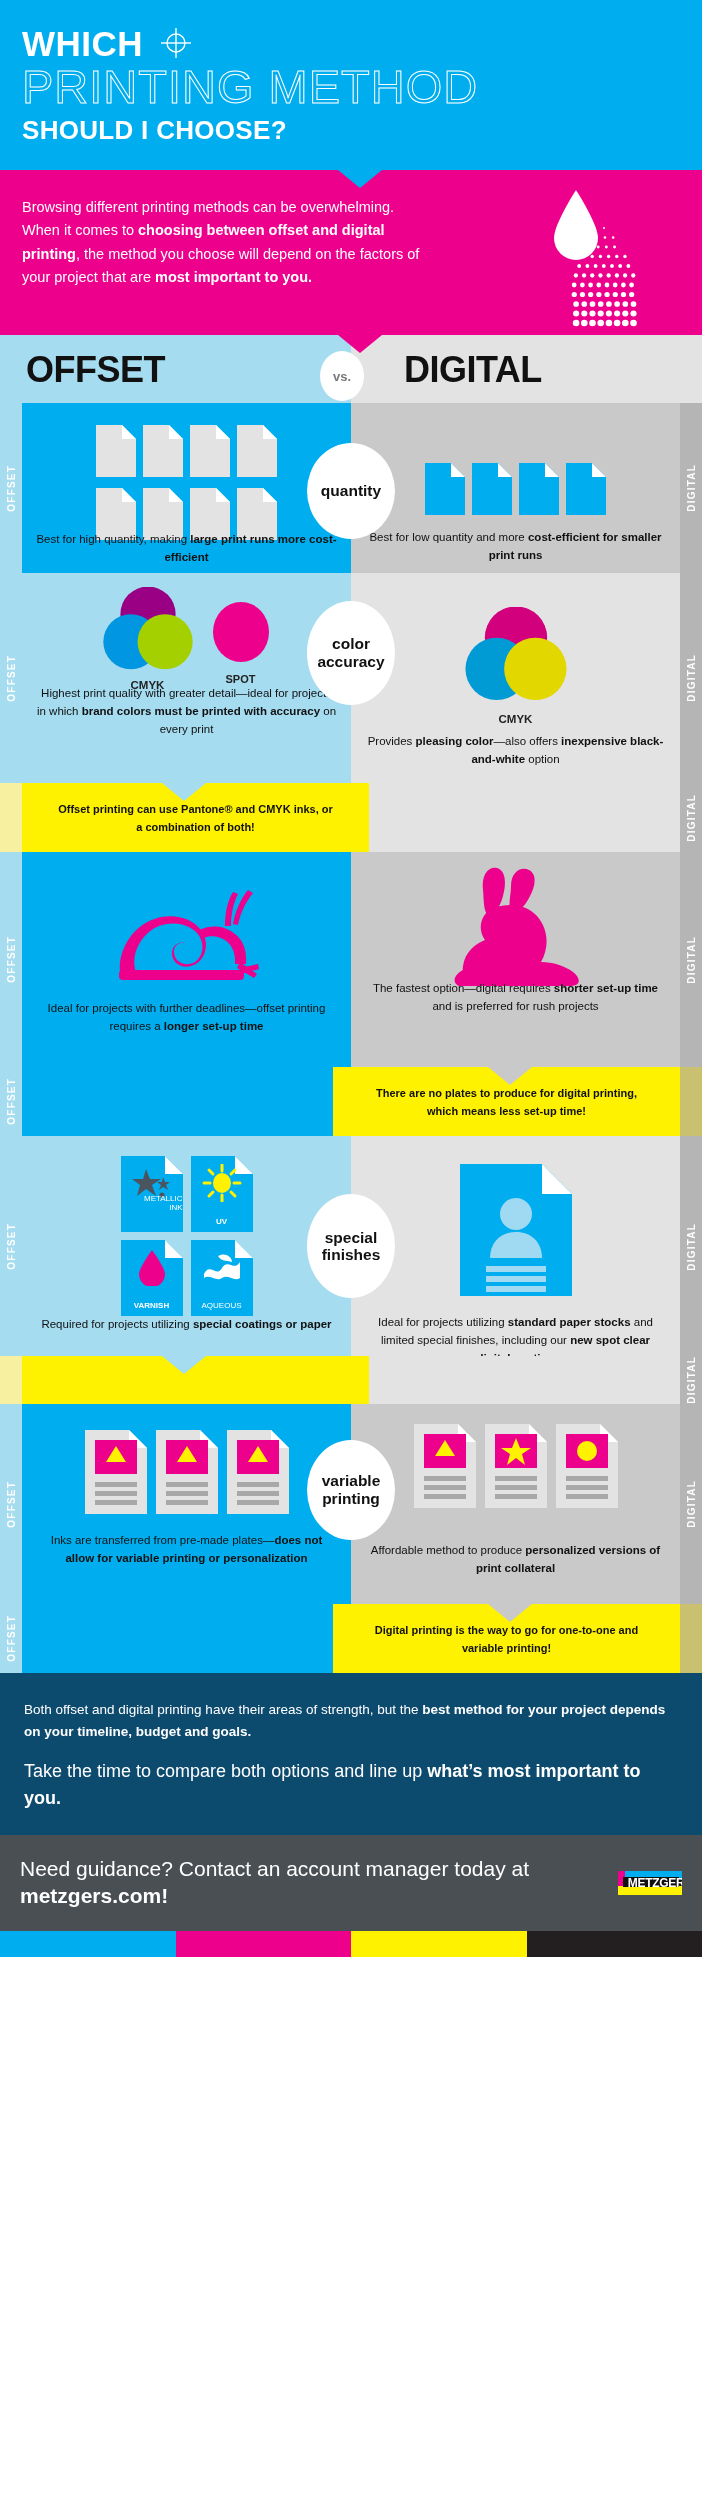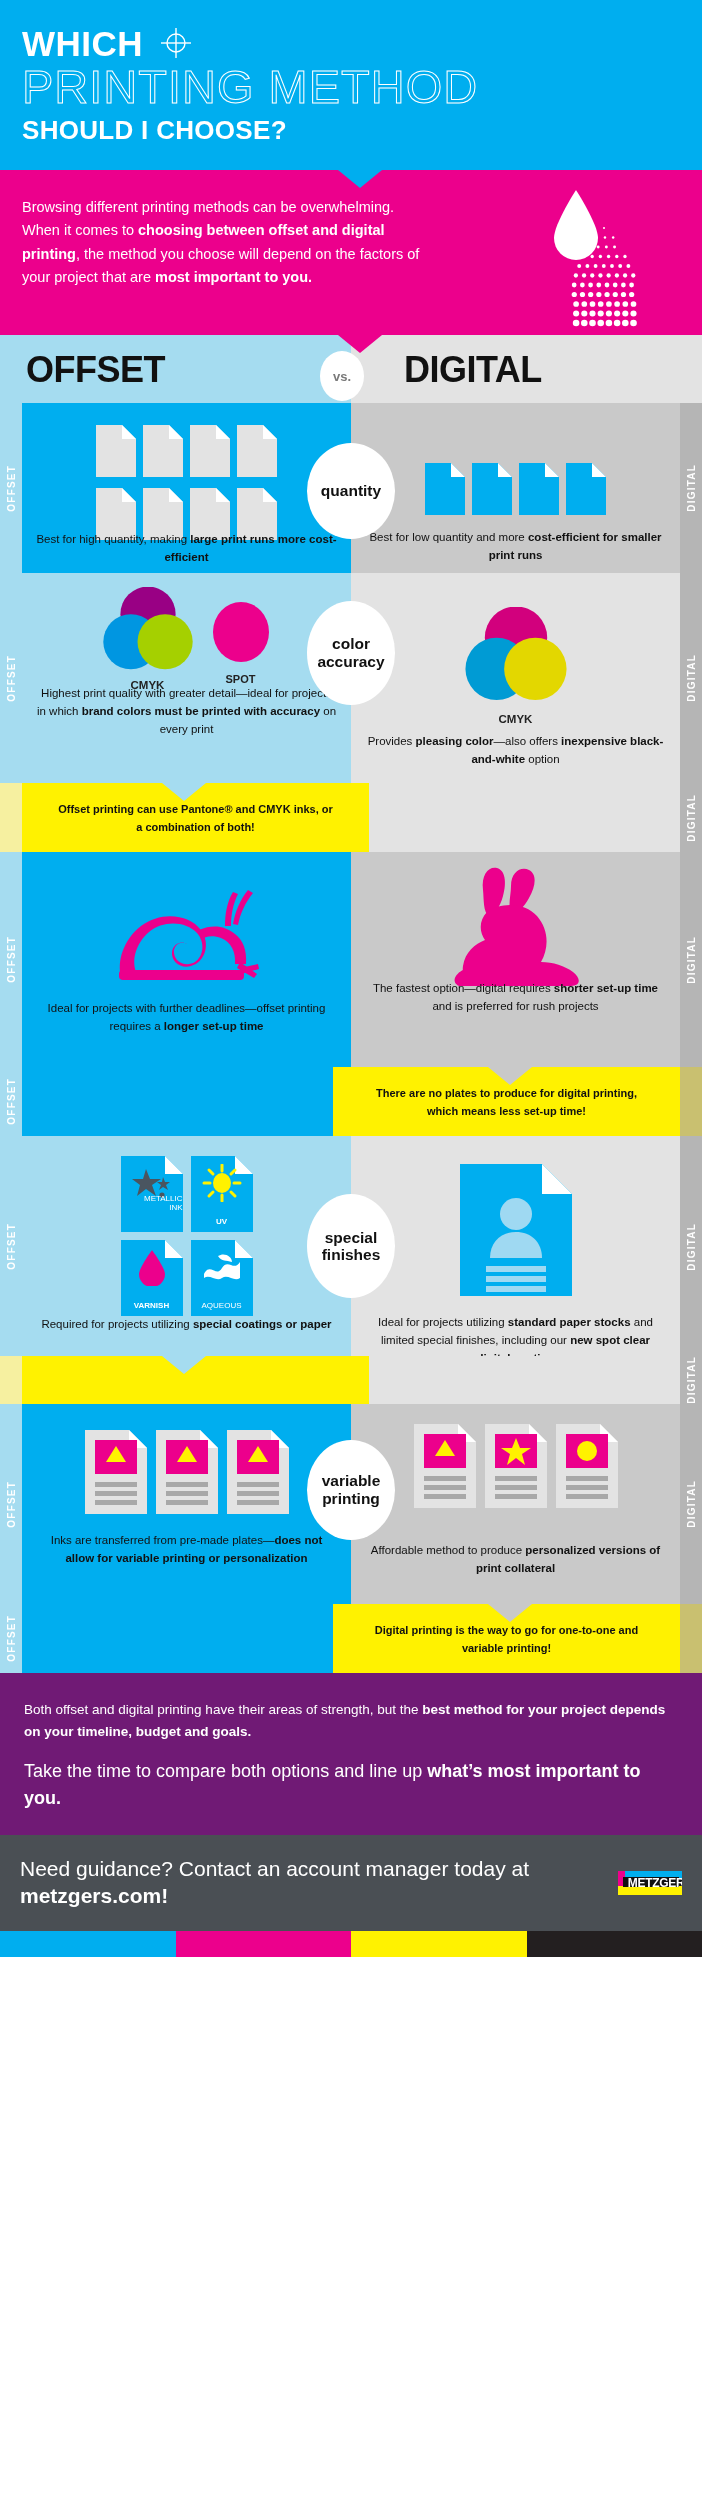--- a/index.html
+++ b/index.html
@@ -107,21 +107,21 @@
     position:absolute; top:0; width:0; height:0;
     border-left:22px solid transparent; border-right:22px solid transparent;
   }
   .ghost { flex:1 1 0; }
 
   
   .docgrid { display:flex; flex-wrap:wrap; gap:7px; justify-content:center; }
   .doc { position:relative; }
 
   
-  .conclusion { background:#701a75; padding:26px 24px 24px 24px; }
+  .conclusion { background:#0c4a6e; padding:26px 24px 24px 24px; }
   .conclusion p.small { font-size:13.5px; line-height:1.6; color:#fff; }
   .conclusion p.small b { font-weight:bold; }
   .conclusion p.big { font-size:18px; line-height:1.45; color:#fff; margin-top:16px; font-weight:400; }
   .conclusion p.big b { font-weight:bold; }
 
   
   .footer {
     background:#4A4F54; padding:22px 20px; display:flex; align-items:center;
     justify-content:space-between; height:96px;
   }

